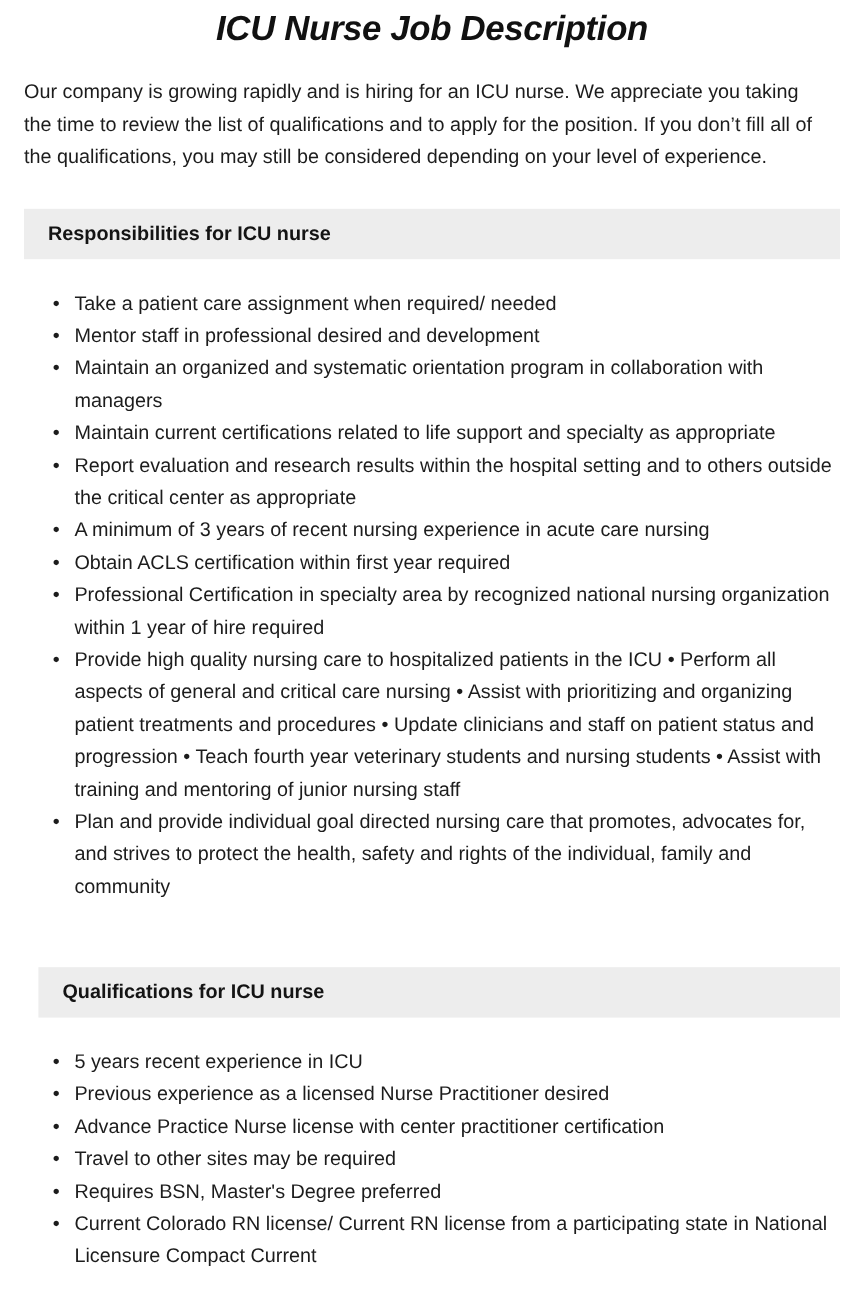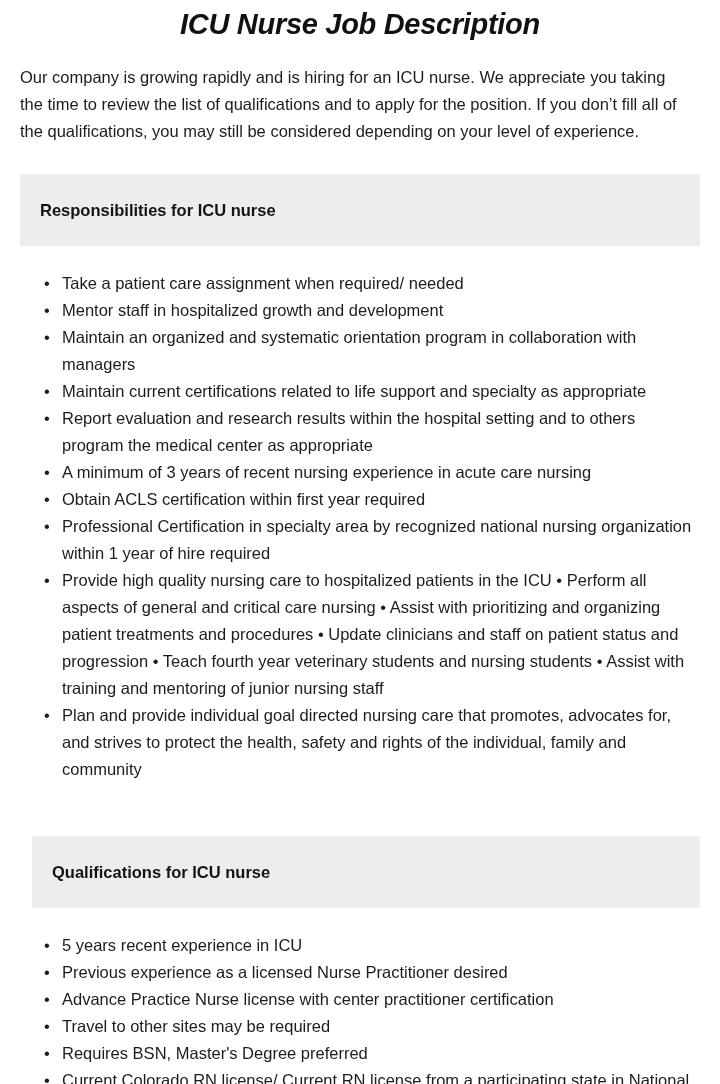--- a/index.html
+++ b/index.html
@@ -35,21 +35,21 @@
     margin: 0;
     padding: 24px 39px 0 20px;
     color: #1c1c1c;
   }
   .section-bar {
     margin: 0 20px;
     background: #ededed;
     font-size: 16.5px;
     font-weight: 700;
     line-height: 20px;
-    padding: 26px 20px;
+    padding: 11px 20px;
     color: #141414;
     box-sizing: border-box;
   }
   .section-bar.first {
     margin-top: 29px;
   }
   .section-bar.second {
     margin-top: 21px;
     margin-left: 32px;
   }
@@ -79,24 +79,24 @@
 <div class="page">
 
   <h1 class="doc-title">ICU Nurse Job Description</h1>
 
   <p class="intro">Our company is growing rapidly and is hiring for an ICU nurse. We appreciate you taking the time to review the list of qualifications and to apply for the position. If you don’t fill all of the qualifications, you may still be considered depending on your level of experience.</p>
 
   <div class="section-bar first">Responsibilities for ICU nurse</div>
 
   <ul class="bullet-list">
     <li>Take a patient care assignment when required/ needed</li>
-    <li>Mentor staff in hospitalized growth and development</li>
+    <li>Mentor staff in professional desired and development</li>
     <li>Maintain an organized and systematic orientation program in collaboration with managers</li>
     <li>Maintain current certifications related to life support and specialty as appropriate</li>
-    <li>Report evaluation and research results within the hospital setting and to others program the medical center as appropriate</li>
+    <li>Report evaluation and research results within the hospital setting and to others outside the critical center as appropriate</li>
     <li>A minimum of 3 years of recent nursing experience in acute care nursing</li>
     <li>Obtain ACLS certification within first year required</li>
     <li>Professional Certification in specialty area by recognized national nursing organization within 1 year of hire required</li>
     <li>Provide high quality nursing care to hospitalized patients in the ICU • Perform all aspects of general and critical care nursing • Assist with prioritizing and organizing patient treatments and procedures • Update clinicians and staff on patient status and progression • Teach fourth year veterinary students and nursing students • Assist with training and mentoring of junior nursing staff</li>
     <li>Plan and provide individual goal directed nursing care that promotes, advocates for, and strives to protect the health, safety and rights of the individual, family and community</li>
   </ul>
 
   <div class="section-bar second">Qualifications for ICU nurse</div>
 
   <ul class="bullet-list">

